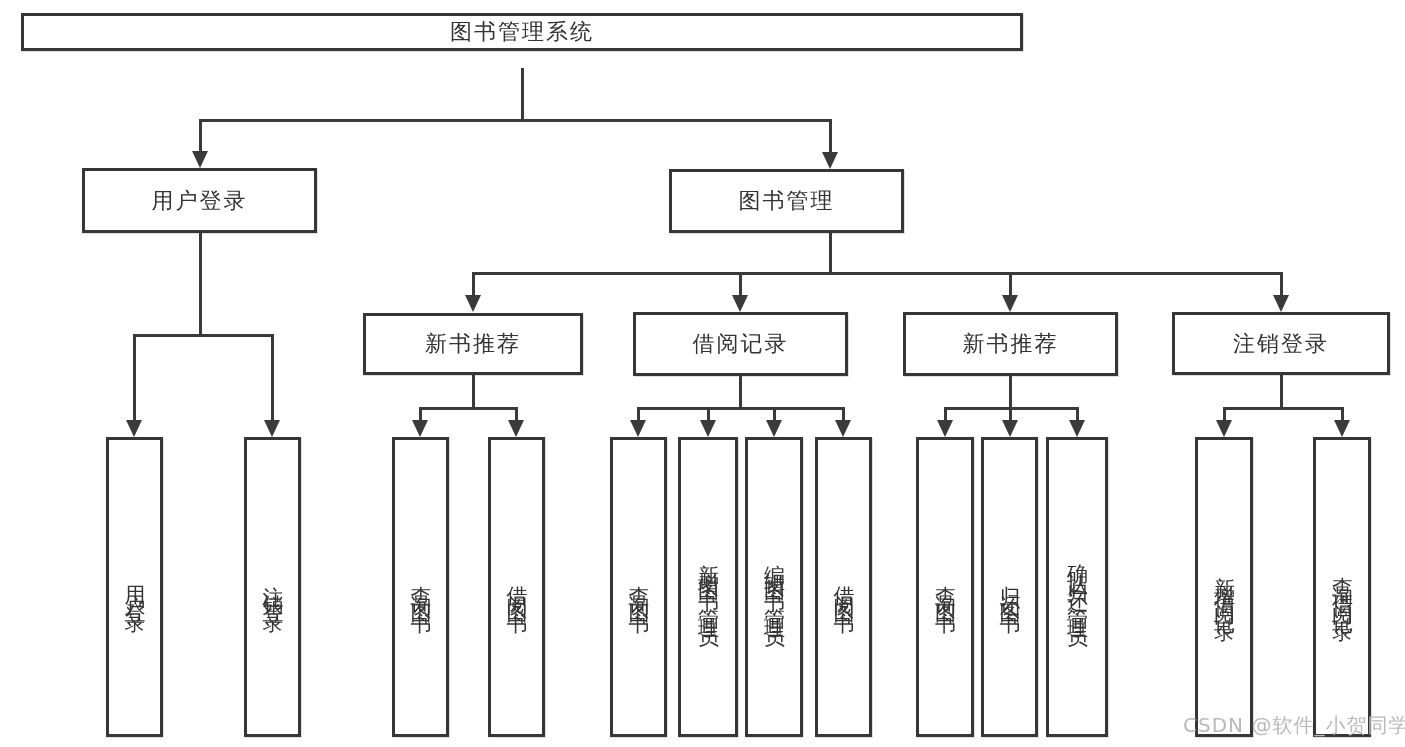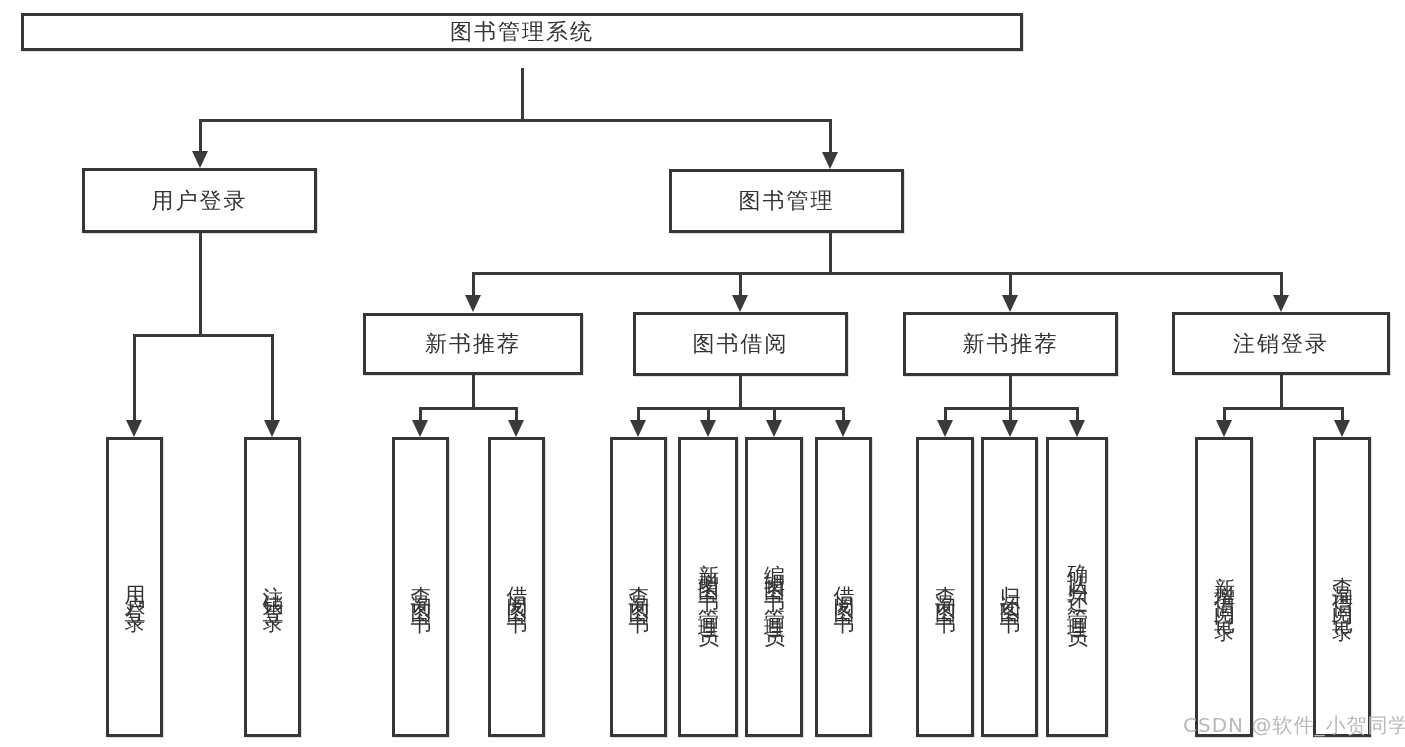--- a/index.html
+++ b/index.html
@@ -79,21 +79,21 @@
     <span>用户登录</span>
   </div>
   <div class="box h" style="left:669px;top:169px;width:235px;height:64px">
     <span>图书管理</span>
   </div>
 
   <div class="box h" style="left:363px;top:313px;width:220px;height:62px">
     <span>新书推荐</span>
   </div>
   <div class="box h" style="left:633px;top:312px;width:215px;height:64px">
-    <span>图书借阅</span>
+    <span>借阅记录</span>
   </div>
   <div class="box h" style="left:903px;top:312px;width:215px;height:64px">
     <span>新书推荐</span>
   </div>
   <div class="box h" style="left:1172px;top:312px;width:218px;height:63px">
     <span>注销登录</span>
   </div>
 
   <div class="box v" style="left:106px;top:437px;width:57px;height:300px">
     <span>用户登录</span>

